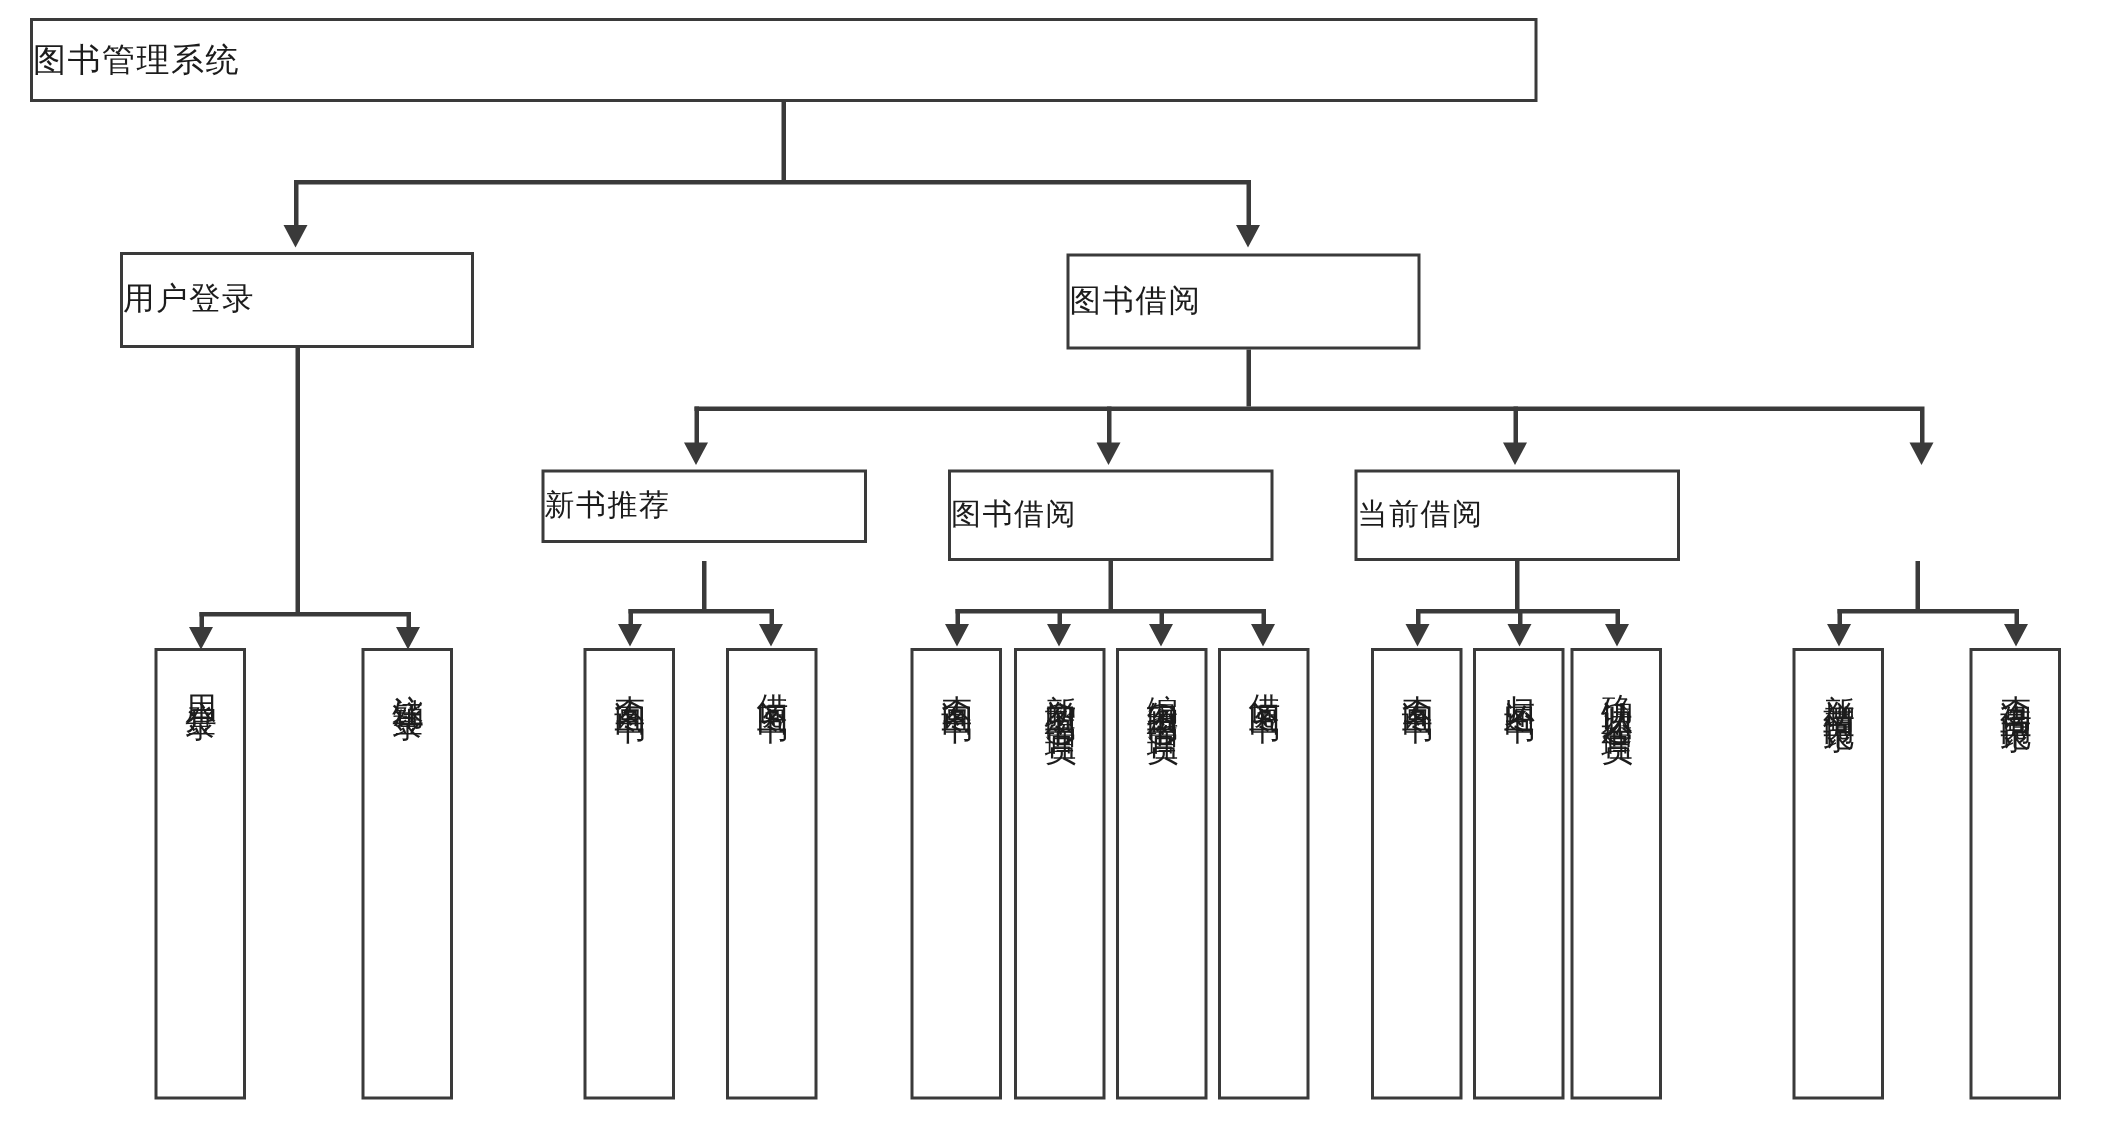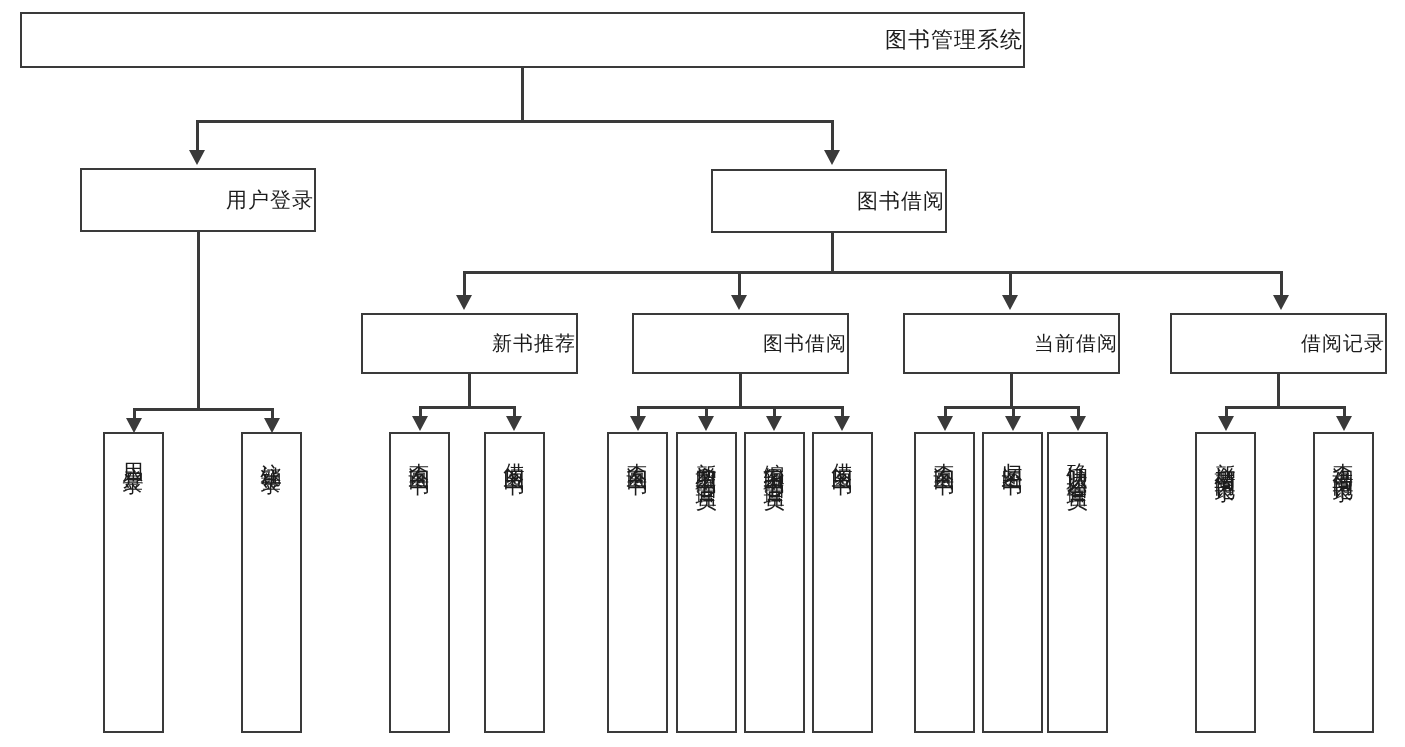--- a/index.html
+++ b/index.html
@@ -16,21 +16,21 @@
   }
 
   
   .node{
     position:absolute;
     box-sizing:border-box;
     background:#ffffff;
     border:2.5px solid #3a3a3a;
     display:flex;
     align-items:center;
-    justify-content:flex-end;
+    justify-content:flex-start;
     color:#1c1c1c;
   }
   .node .lbl{
     display:block;
     line-height:1.18;
     letter-spacing:1px;
     white-space:nowrap;
   }
 
   .node.root .lbl{font-size:22px;}
@@ -125,31 +125,28 @@
 
   <div class="vline" style="left:738px;top:271px;height:26px;"></div>
   <div class="arrow" style="left:731px;top:295px;"></div>
 
   <div class="vline" style="left:1009px;top:271px;height:26px;"></div>
   <div class="arrow" style="left:1002px;top:295px;"></div>
 
   <div class="vline" style="left:1280px;top:271px;height:26px;"></div>
   <div class="arrow" style="left:1273px;top:295px;"></div>
 
-  <div class="node lvl3" style="left:361px;top:313px;width:217px;height:61px;">
+  <div class="node lvl3" style="left:361px;top:313px;width:217px;height:49px;">
     <span class="lbl">新书推荐</span>
   </div>
   <div class="node lvl3" style="left:903px;top:313px;width:217px;height:61px;">
     <span class="lbl">当前借阅</span>
   </div>
   <div class="node lvl3" style="left:632px;top:313px;width:217px;height:61px;">
     <span class="lbl">图书借阅</span>
-  </div>
-  <div class="node lvl3" style="left:1170px;top:313px;width:217px;height:61px;">
-    <span class="lbl">借阅记录</span>
   </div>
 
   <div class="vline" style="left:468px;top:374px;height:34px;"></div>
   <div class="hline" style="left:419px;top:406px;width:96px;"></div>
   <div class="vline" style="left:419px;top:406px;height:12px;"></div>
   <div class="arrow" style="left:412px;top:416px;"></div>
   <div class="vline" style="left:513px;top:406px;height:12px;"></div>
   <div class="arrow" style="left:506px;top:416px;"></div>
 
   <div class="vline" style="left:739px;top:374px;height:34px;"></div>

